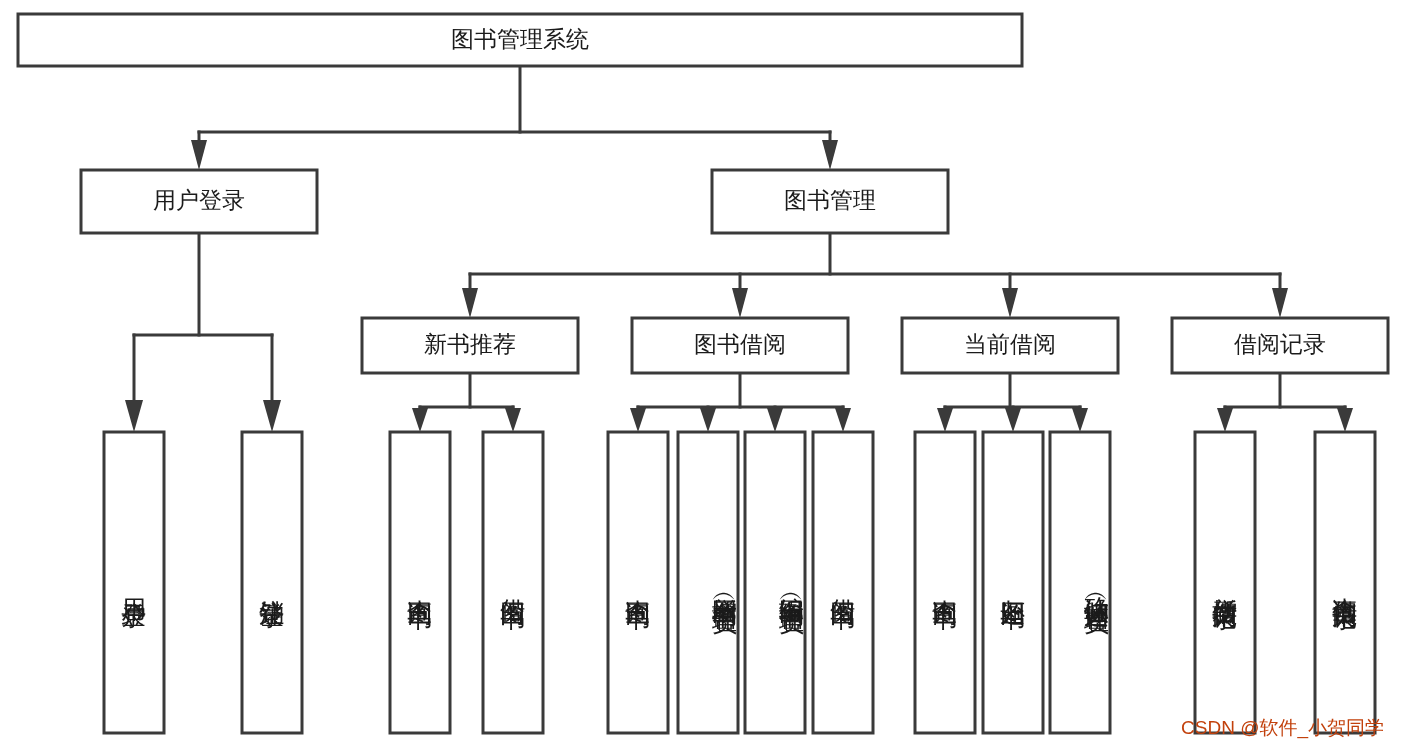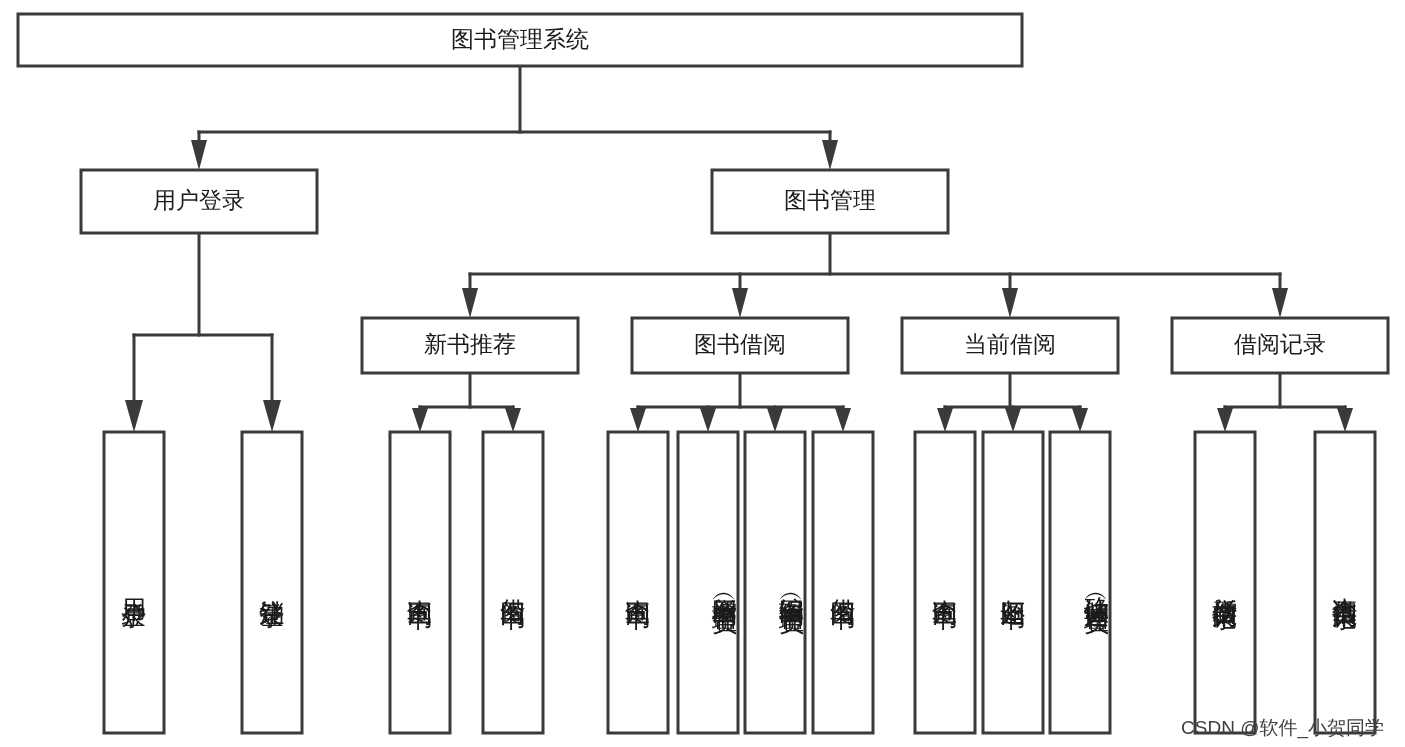--- a/index.html
+++ b/index.html
@@ -58,21 +58,21 @@
     text-align: center;
     white-space: nowrap;
     pointer-events: none;
   }
   .watermark {
     position: absolute;
     right: 10px;
     bottom: 6px;
     font-family: "Liberation Sans", "DejaVu Sans", sans-serif;
     font-size: 19px;
-    color: #404040;
+    color: #c2410c;
     white-space: nowrap;
     user-select: none;
   }
 </style>
 </head>
 <body>
 
 <div id="diagram-root">
 
   <svg id="diagram-svg" viewBox="0 0 1405 747">

